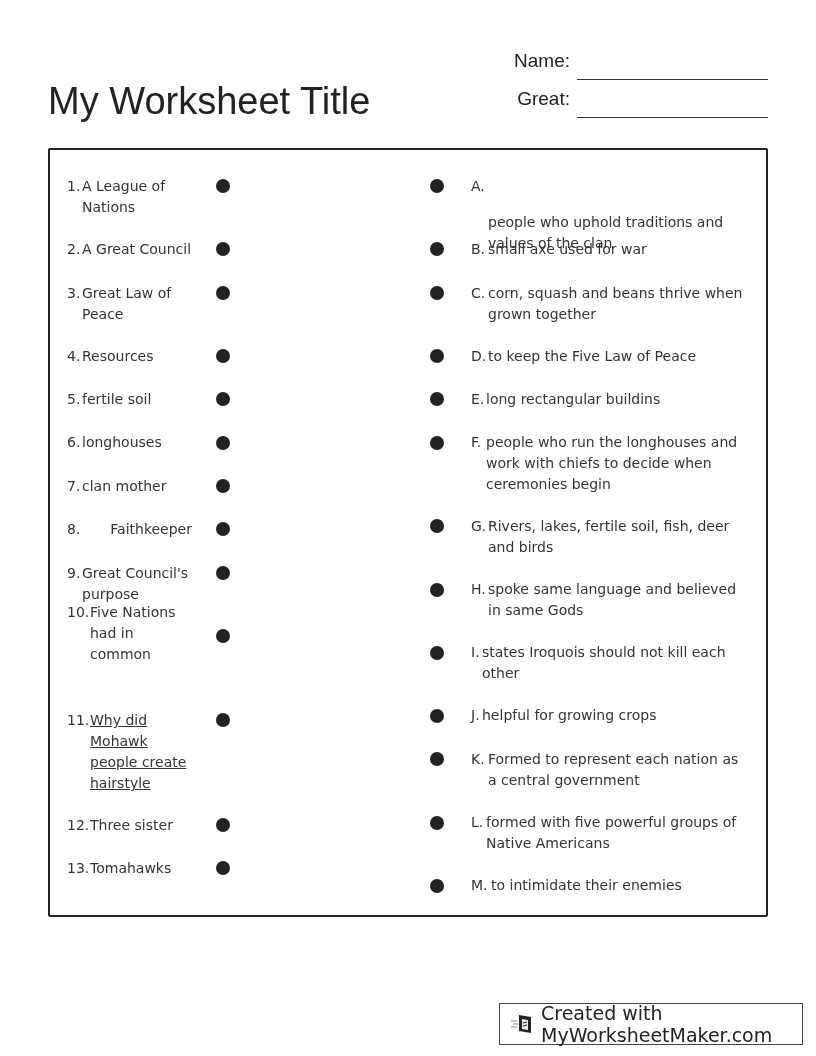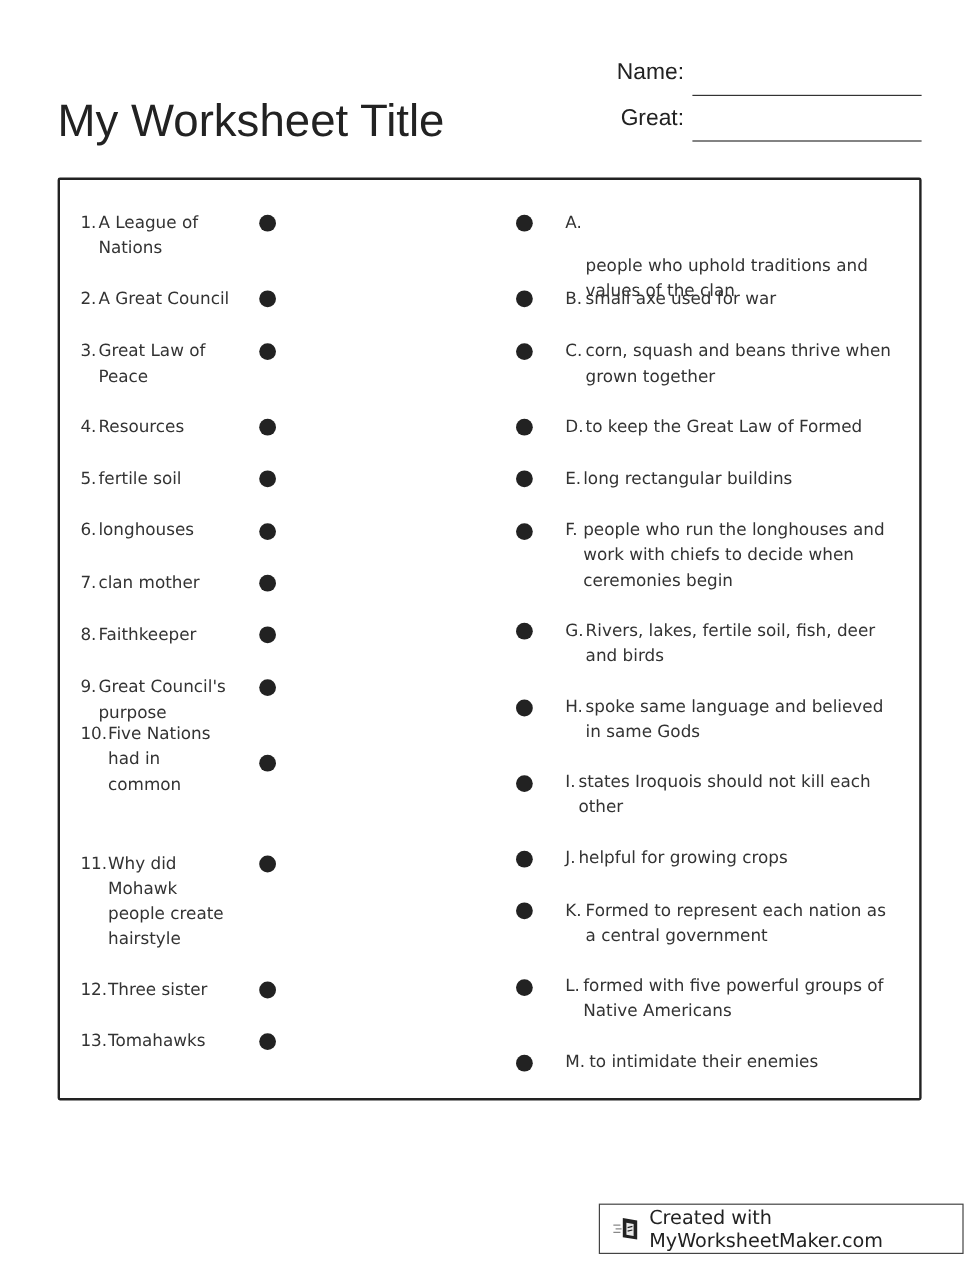--- a/index.html
+++ b/index.html
@@ -15,21 +15,21 @@
            border: 2px solid #222222; border-radius: 2px; }
     .item { position: absolute; font-size: 14px; line-height: 21px; color: #333333; }
     .litem { left: 17px; width: 125px; }
     .litem .num, .ritem .num { position: absolute; left: 0; top: 0; }
     .litem .txt { display: block; }
     .ritem { left: 421px; width: 280px; }
     .dot { position: absolute; width: 14px; height: 14px; border-radius: 50%; background: #222222; }
     .footer { position: absolute; left: 499px; top: 1003px; width: 304px; height: 42px;
               border: 1px solid #444444; box-sizing: border-box; display: flex; align-items: center; }
     .footer .logo { width: 24px; height: 20px; margin-left: 11px; margin-right: 6px; position: relative; }
-    .footer .txt { font-size: 16px; color: #222222; }
+    .footer .txt { font-size: 19px; color: #222222; }
   </style>
 </head>
 <body>
 
 <div class="title">My Worksheet Title</div>
 
 <div class="field" style="top:50px;">
   <span class="lbl">Name:</span>
   <span class="line"></span>
 </div>
@@ -77,37 +77,37 @@
   <div class="dot" style="left:166px; top:286px;"></div>
 
   <div class="item litem" style="top:326px;">
     <span class="num">7.</span>
     <span class="txt" style="padding-left:15px;">clan mother</span>
   </div>
   <div class="dot" style="left:166px; top:329px;"></div>
 
   <div class="item litem" style="top:369px;">
     <span class="num">8.</span>
-    <span class="txt" style="padding-left:15px;">Faithkeeper</span>
+    <span class="txt" style="padding-left:15px;text-align:right;">Faithkeeper</span>
   </div>
   <div class="dot" style="left:166px; top:372px;"></div>
 
   <div class="item litem" style="top:413px; width:130px;">
     <span class="num">9.</span>
     <span class="txt" style="padding-left:15px;">Great Council's purpose</span>
   </div>
   <div class="dot" style="left:166px; top:416px;"></div>
 
   <div class="item litem" style="top:452px; width:120px;">
     <span class="num">10.</span>
     <span class="txt" style="padding-left:23px;">Five Nations had in common</span>
   </div>
   <div class="dot" style="left:166px; top:479px;"></div>
 
-  <div class="item litem" style="top:560px; width:125px;">
+  <div class="item litem" style="top:560px; width:125px;text-decoration:underline;">
     <span class="num">11.</span>
     <span class="txt" style="padding-left:23px;">Why did Mohawk people create hairstyle</span>
   </div>
   <div class="dot" style="left:166px; top:563px;"></div>
 
   <div class="item litem" style="top:665px;">
     <span class="num">12.</span>
     <span class="txt" style="padding-left:23px;">Three sister</span>
   </div>
   <div class="dot" style="left:166px; top:668px;"></div>
@@ -132,21 +132,21 @@
 
   <div class="dot" style="left:380px; top:136px;"></div>
   <div class="item ritem" style="top:133px;">
     <span class="num">C.</span>
     <span class="txt" style="display:block; padding-left:17px;">corn, squash and beans thrive when grown together</span>
   </div>
 
   <div class="dot" style="left:380px; top:199px;"></div>
   <div class="item ritem" style="top:196px;">
     <span class="num">D.</span>
-    <span class="txt" style="display:block; padding-left:17px;">to keep the Great Law of Formed</span>
+    <span class="txt" style="display:block; padding-left:17px;">to keep the Five Law of Peace</span>
   </div>
 
   <div class="dot" style="left:380px; top:242px;"></div>
   <div class="item ritem" style="top:239px;">
     <span class="num">E.</span>
     <span class="txt" style="display:block; padding-left:15px;">long rectangular buildins</span>
   </div>
 
   <div class="dot" style="left:380px; top:286px;"></div>
   <div class="item ritem" style="top:282px;">

